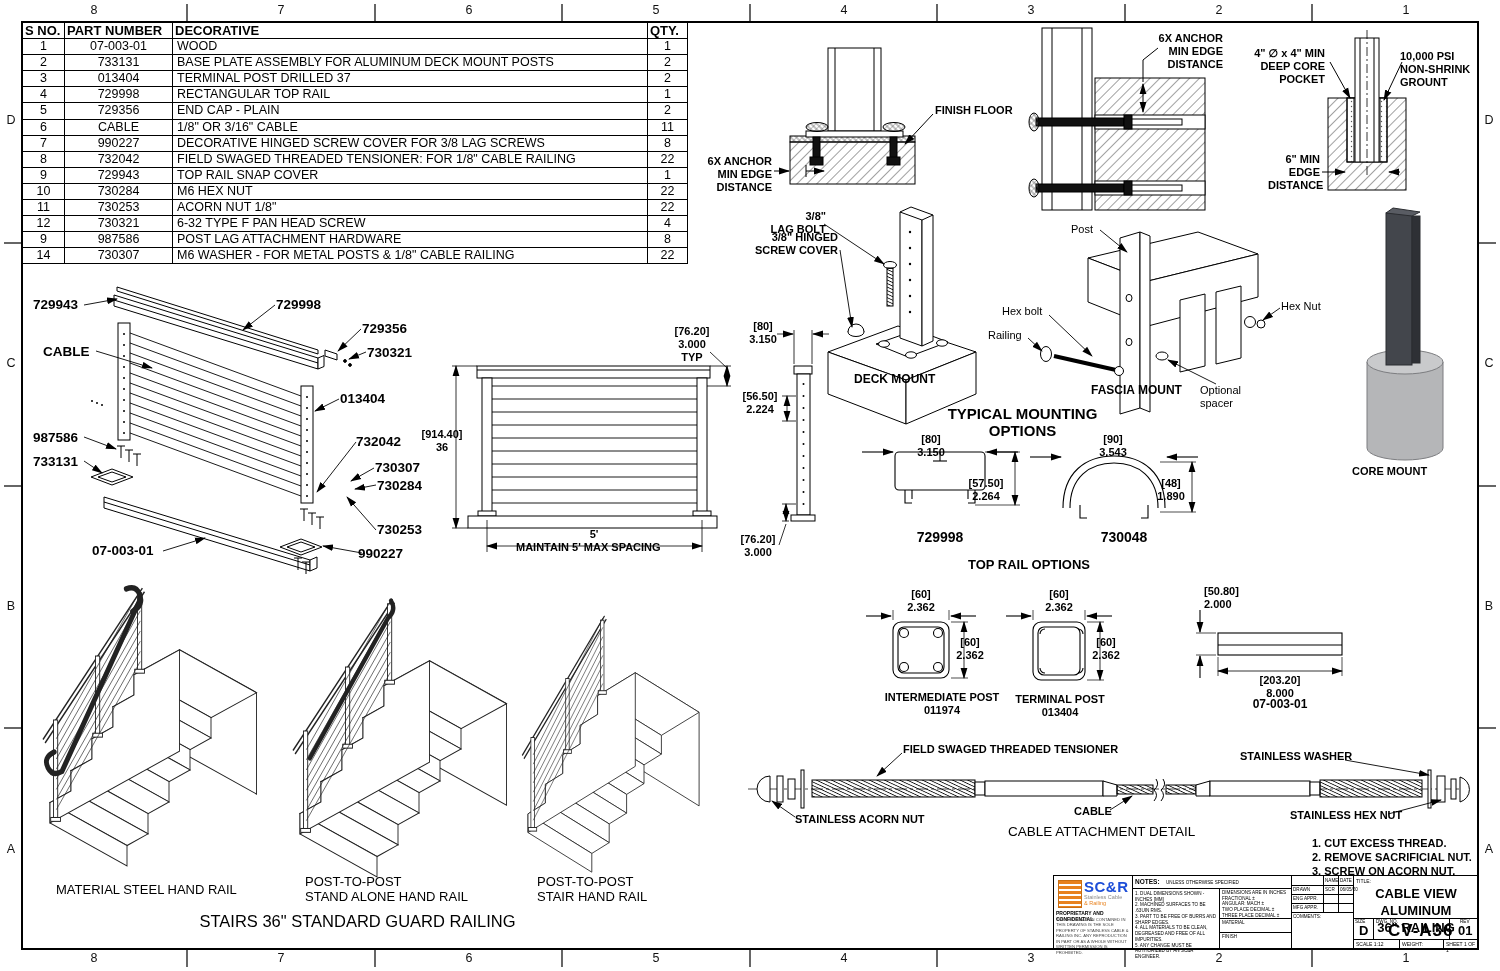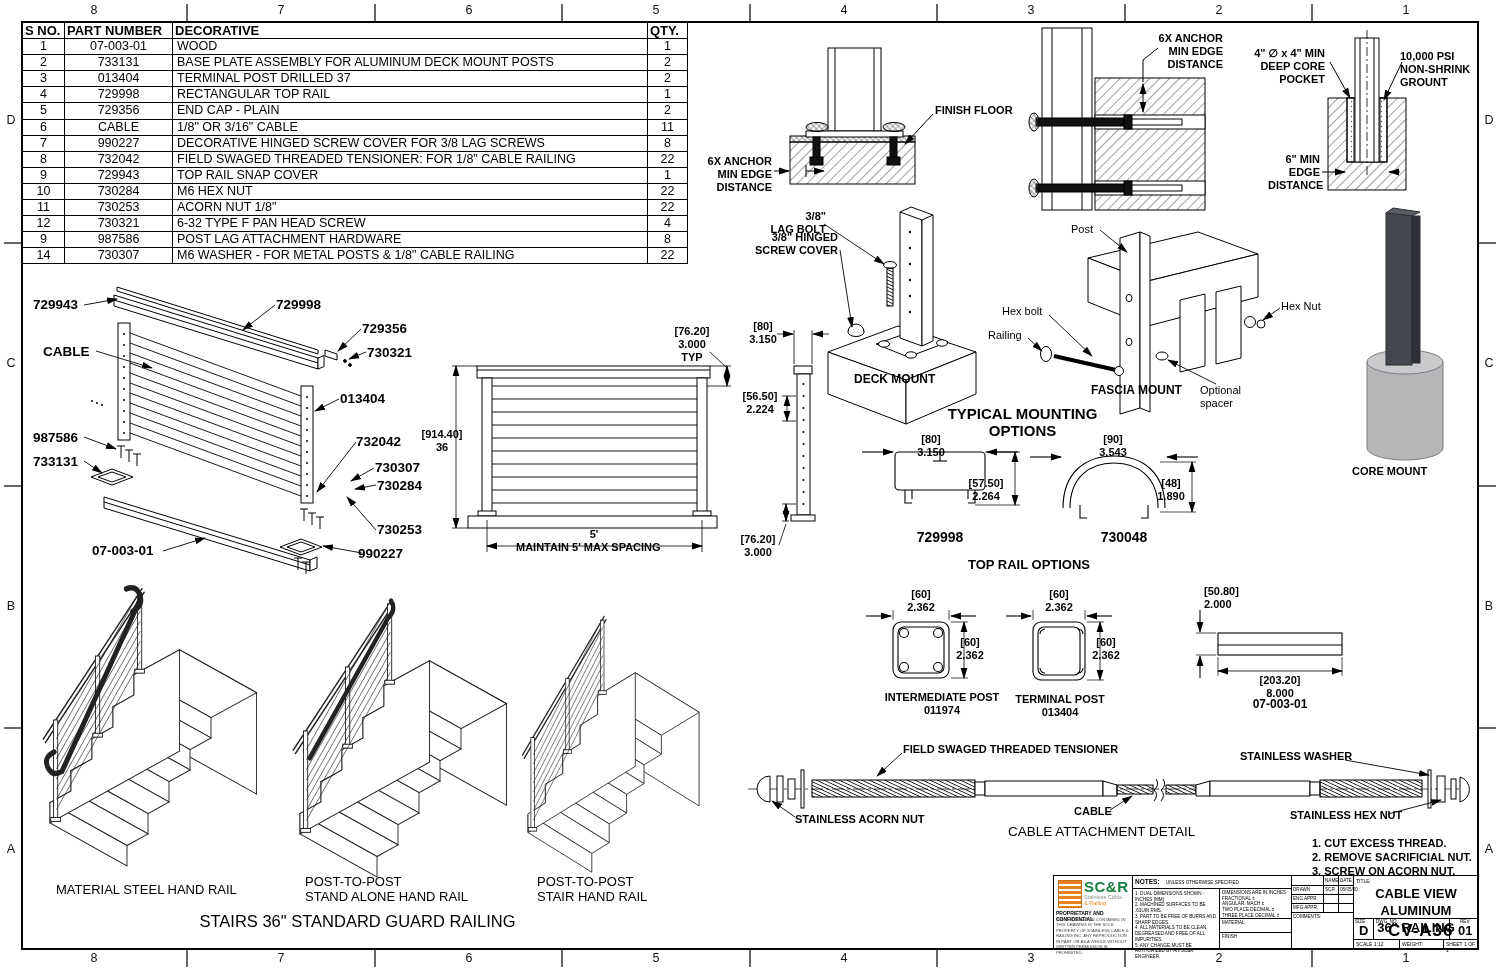--- a/index.html
+++ b/index.html
@@ -16,21 +16,21 @@
   .bom th{font-size:13px;font-weight:bold;text-align:left;padding:0 2px;}
   .bom td.c{text-align:center;}
   
   .tb{position:absolute;left:1053px;top:875px;width:425px;height:74px;border:1.6px solid #000;box-sizing:border-box;font-size:5px;}
   .tb .hline{position:absolute;height:0;border-top:1px solid #000;}
   .tb .vline{position:absolute;width:0;border-left:1px solid #000;}
   .t45{font-size:4.6px;line-height:1.25;} .t5{font-size:5px;} .t6{font-size:6.5px;}
   .tbl{position:absolute;white-space:pre-line;}
   .logo-ic{position:absolute;left:4px;top:4px;width:22px;height:26px;background:#e8821e;
      background-image:repeating-linear-gradient(180deg,#e8821e 0 3px,#fff 3px 5px);border:1px solid #c96e12;}
-  .logo-txt{position:absolute;left:30px;top:2px;font-weight:bold;font-size:15px;color:#15803d;letter-spacing:.5px;}
+  .logo-txt{position:absolute;left:30px;top:2px;font-weight:bold;font-size:15px;color:#1d4ed8;letter-spacing:.5px;}
   .logo-s1{position:absolute;left:30px;top:18px;font-size:5.5px;color:#8a8a8a;}
   .logo-s2{position:absolute;left:30px;top:24px;font-size:5.5px;color:#e8821e;}
   .prop{position:absolute;left:2px;top:34px;width:74px;font-size:5px;font-weight:bold;}
   .propt{position:absolute;left:2px;top:41px;width:74px;font-size:4.2px;line-height:1.3;color:#444;font-weight:normal;}
   .bigD{font-size:13px;font-weight:bold;} .bigNo{font-size:17px;font-weight:bold;letter-spacing:1px;} .bigRev{font-size:13px;font-weight:bold;}
 </style>
 </head>
 <body>
 
 <div class="sheet">

